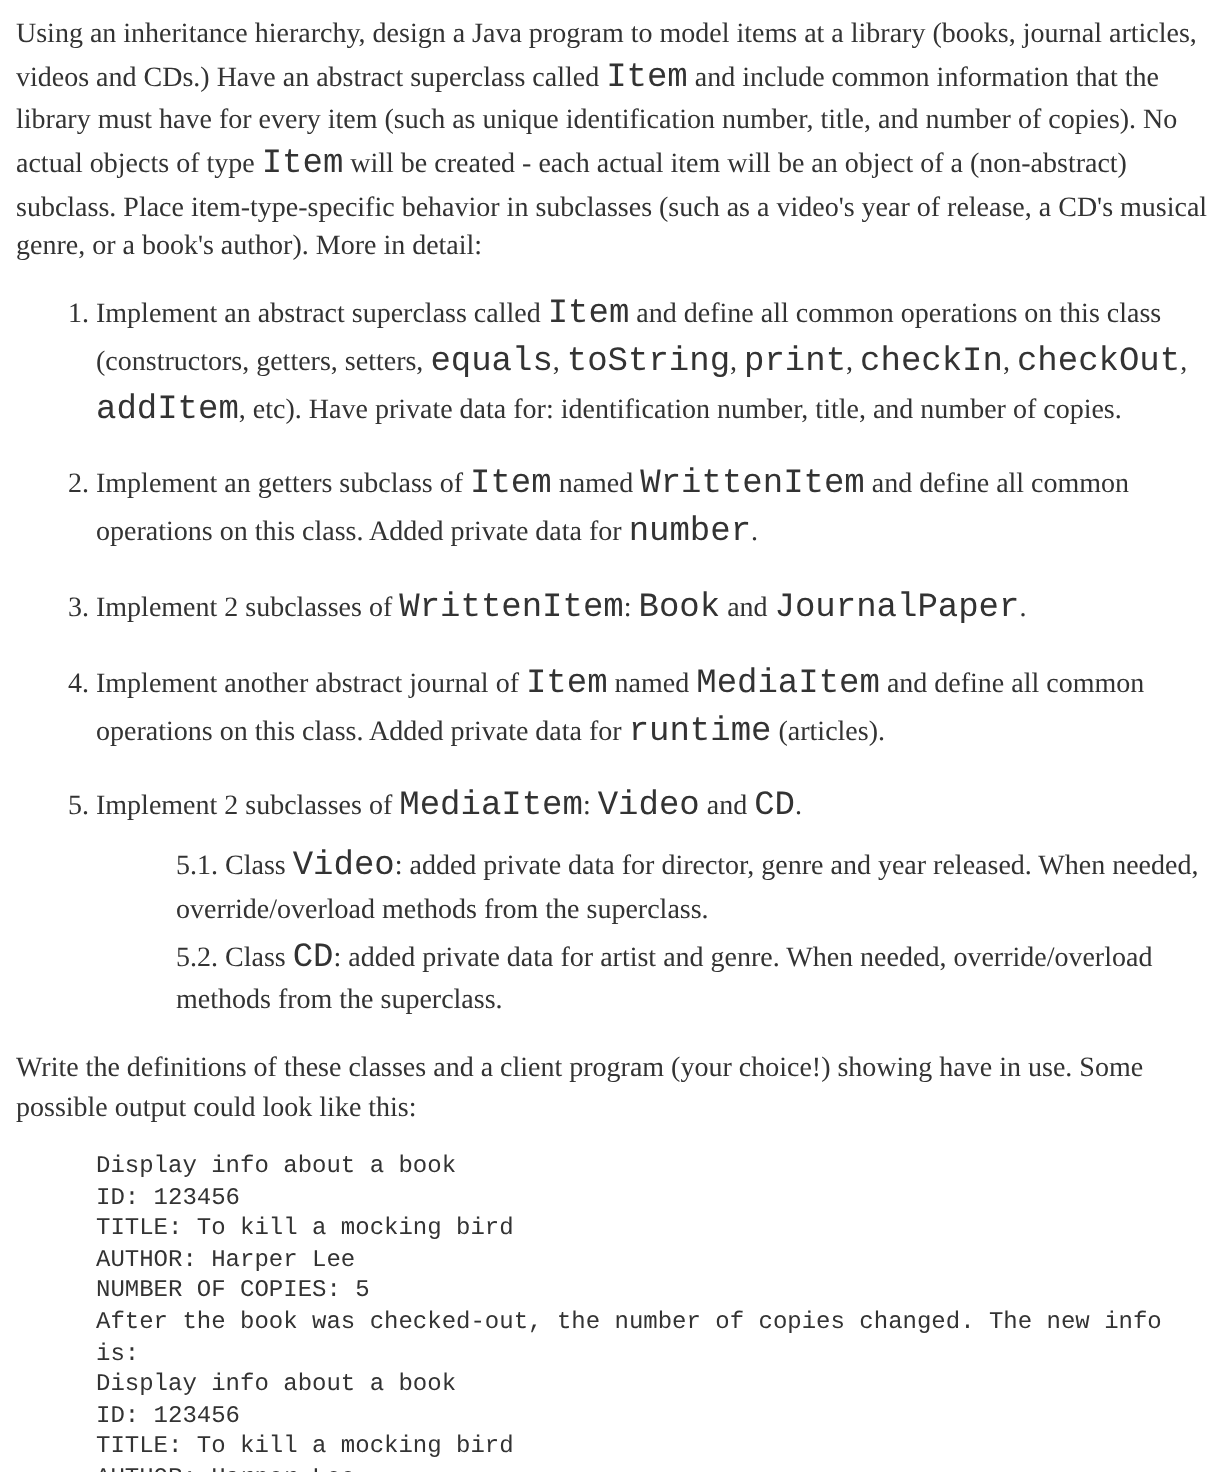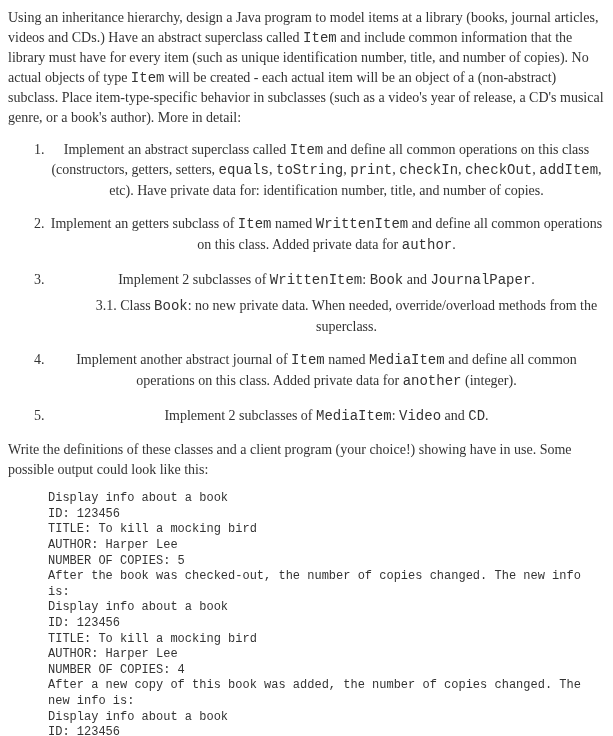--- a/index.html
+++ b/index.html
@@ -6,32 +6,31 @@
       font-family: Georgia, 'Times New Roman', serif;
       font-size: 14px;
       color: #333;
       margin: 0;
       padding: 8px;
       width: 597px;
       line-height: 1.4;
     }
     code {
       font-family: 'Courier New', Courier, monospace;
-      font-size: 14px;
+      font-size: 17px;
     }
     .main-para {
       margin: 0 0 12px 0;
     }
     ol {
       margin: 0 0 12px 0;
       padding-left: 40px;
     }
     ol > li {
       margin-bottom: 14px;
-      text-align: center;
     }
     .sub-list {
       margin: 6px 0 0 40px;
       padding: 0;
     }
     .sub-item {
       margin-bottom: 2px;
     }
     .output-block {
       font-family: 'Courier New', Courier, monospace;
@@ -46,36 +45,39 @@
 
 <p class="main-para">
   <span>Using an inheritance hierarchy, design a Java program to model items at a library (books, journal articles, videos and CDs.) Have an abstract superclass called </span><code>Item</code><span> and include common information that the library must have for every item (such as unique identification number, title, and number of copies). No actual objects of type </span><code>Item</code><span> will be created - each actual item will be an object of a (non-abstract) subclass. Place item-type-specific behavior in subclasses (such as a video's year of release, a CD's musical genre, or a book's author). More in detail:</span>
 </p>
 
 <ol>
   <li>
     <span>Implement an abstract superclass called </span><code>Item</code><span> and define all common operations on this class (constructors, getters, setters, </span><code>equals</code><span>, </span><code>toString</code><span>, </span><code>print</code><span>, </span><code>checkIn</code><span>, </span><code>checkOut</code><span>, </span><code>addItem</code><span>, etc). Have private data for: identification number, title, and number of copies.</span>
   </li>
   <li>
-    <span>Implement an getters subclass of </span><code>Item</code><span> named </span><code>WrittenItem</code><span> and define all common operations on this class. Added private data for </span><code>author</code><span>.</span>
+    <span>Implement an getters subclass of </span><code>Item</code><span> named </span><code>WrittenItem</code><span> and define all common operations on this class. Added private data for </span><code>number</code><span>.</span>
   </li>
   <li>
     <span>Implement 2 subclasses of </span><code>WrittenItem</code><span>: </span><code>Book</code><span> and </span><code>JournalPaper</code><span>.</span>
     <div class="sub-list">
-      <div class="sub-item">
-        <span>3.1. Class </span><code>Book</code><span>: no new private data. When needed, override/overload methods from the superclass.</span>
-      </div>
     </div>
   </li>
   <li>
-    <span>Implement another abstract journal of </span><code>Item</code><span> named </span><code>MediaItem</code><span> and define all common operations on this class. Added private data for </span><code>another</code><span> (integer).</span>
+    <span>Implement another abstract journal of </span><code>Item</code><span> named </span><code>MediaItem</code><span> and define all common operations on this class. Added private data for </span><code>runtime</code><span> (articles).</span>
   </li>
   <li>
     <span>Implement 2 subclasses of </span><code>MediaItem</code><span>: </span><code>Video</code><span> and </span><code>CD</code><span>.</span>
     <div class="sub-list">
+      <div class="sub-item">
+        <span>5.1. Class </span><code>Video</code><span>: added private data for director, genre and year released. When needed, override/overload methods from the superclass.</span>
+      </div>
+      <div class="sub-item">
+        <span>5.2. Class </span><code>CD</code><span>: added private data for artist and genre. When needed, override/overload methods from the superclass.</span>
+      </div>
     </div>
   </li>
 </ol>
 
 <p class="main-para">Write the definitions of these classes and a client program (your choice!) showing have in use. Some possible output could look like this:</p>
 
 <div class="output-block">Display info about a book
 ID: 123456
 TITLE: To kill a mocking bird
 AUTHOR: Harper Lee

